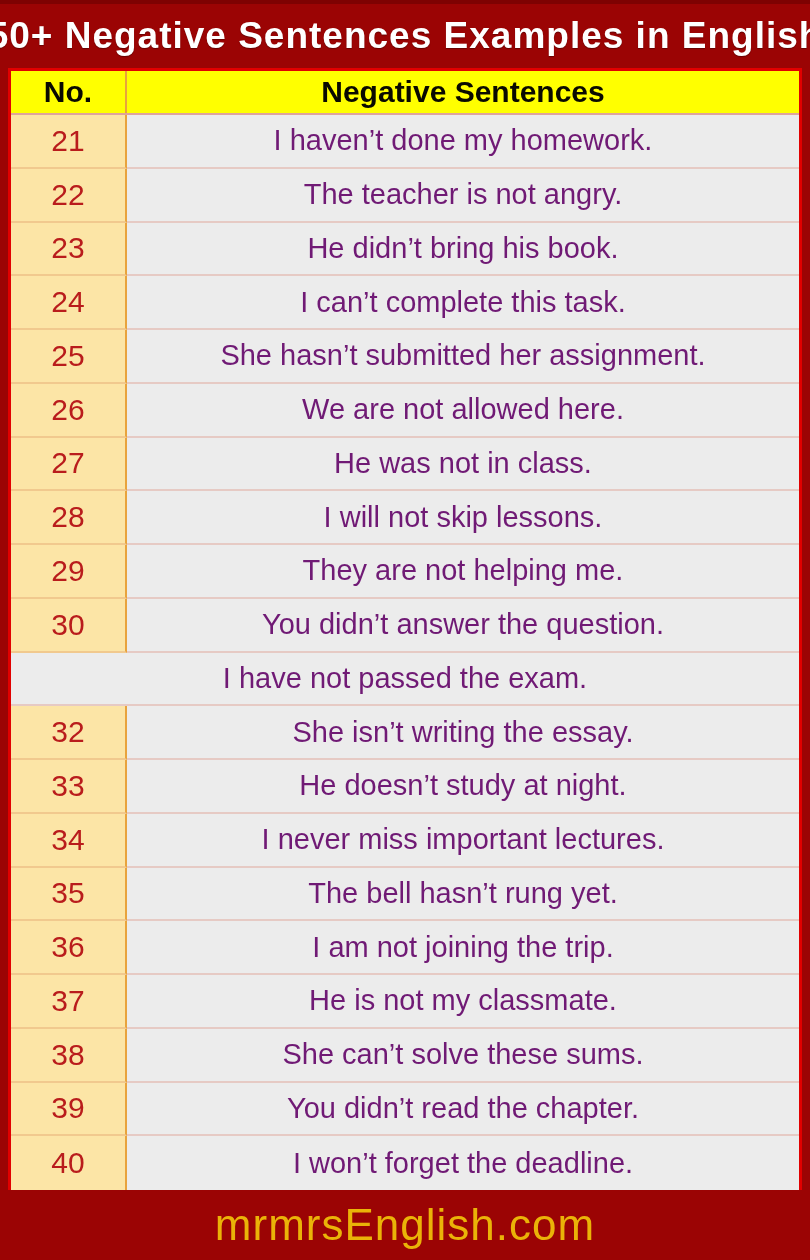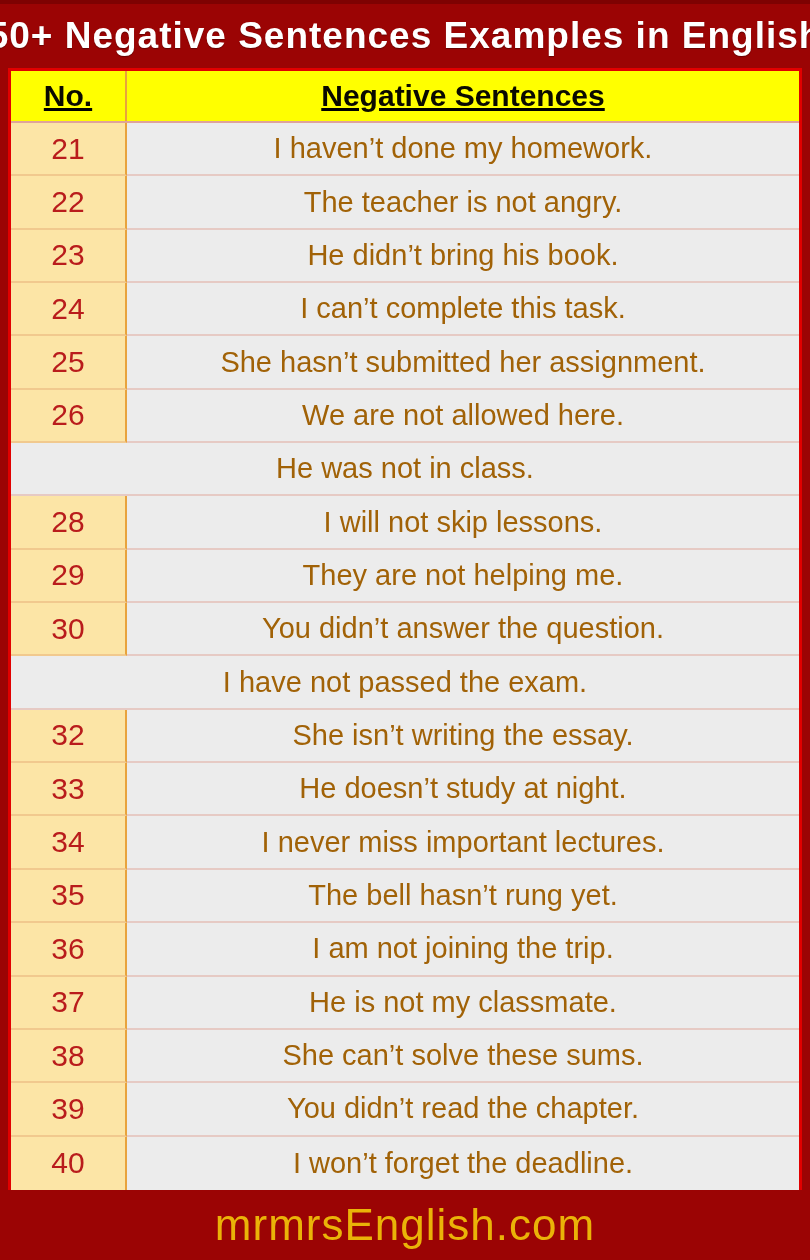--- a/index.html
+++ b/index.html
@@ -38,25 +38,24 @@
     flex: 1;
     margin: 0 8px;
     border: 3px solid #E10000;
     border-bottom: none;
     background: #ECECEC;
     display: flex;
     flex-direction: column;
   }
   .header-row {
     flex: none;
-    height: 52px;
+    height: 44px;
     display: flex;
     background: #FFFF00;
     border-bottom: 2px solid #DFA39B;
-    text-decoration: underline;
   }
   .cell-no {
     flex: none;
     width: 116px;
     display: flex;
     align-items: center;
     justify-content: center;
     border-right: 2px solid #E8A33D;
   }
   .cell-sentence {
@@ -83,21 +82,21 @@
   .row .cell-no {
     background: #FCE5A6;
     border-bottom: 2px solid #F1C98E;
     font-size: 30px;
     color: #b91c1c;
   }
   .row .cell-sentence {
     background: #ECECEC;
     border-bottom: 2px solid #E6CAC4;
     font-size: 29px;
-    color: #a16207;
+    color: #701a75;
   }
   .row:last-child .cell-no,
   .row:last-child .cell-sentence {
     border-bottom: none;
   }
   .footer {
     flex: none;
     height: 70px;
     background: #9B0404;
     display: flex;
@@ -152,20 +151,21 @@
         <div class="cell-no">25</div>
         <div class="cell-sentence">She hasn’t submitted her assignment.</div>
       </div>
 
       <div class="row">
         <div class="cell-no">26</div>
         <div class="cell-sentence">We are not allowed here.</div>
       </div>
 
       <div class="row">
+        <div class="cell-no">27</div>
         <div class="cell-sentence">He was not in class.</div>
       </div>
 
       <div class="row">
         <div class="cell-no">28</div>
         <div class="cell-sentence">I will not skip lessons.</div>
       </div>
 
       <div class="row">
         <div class="cell-no">29</div>

